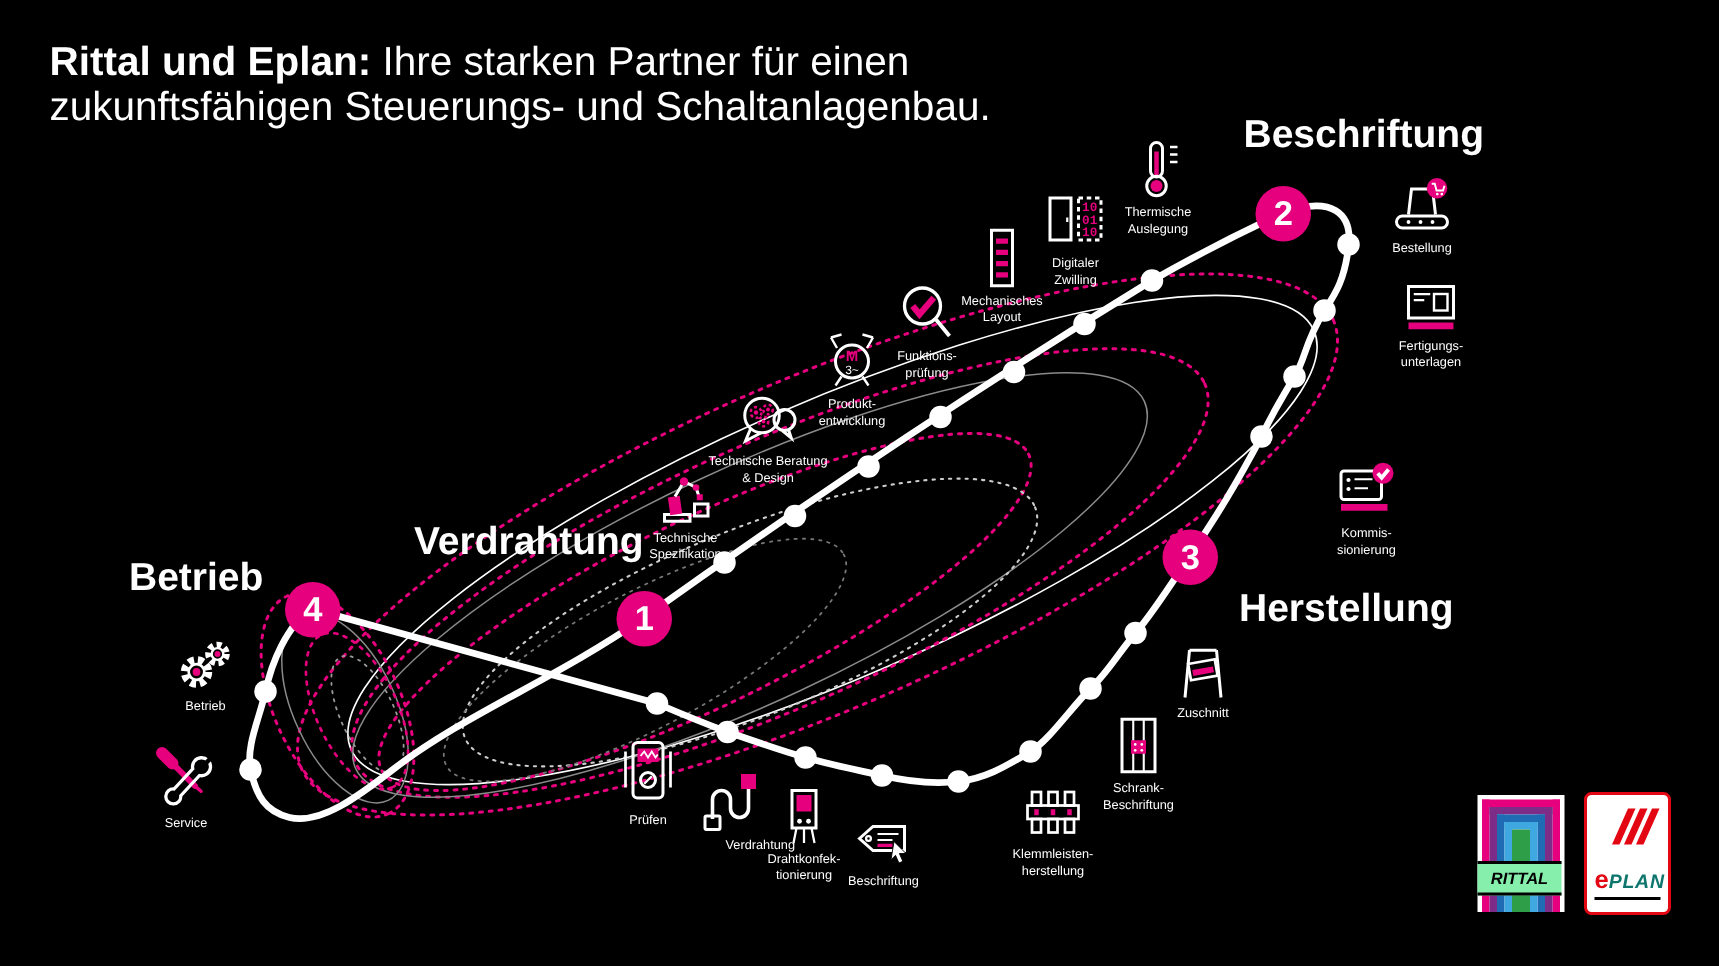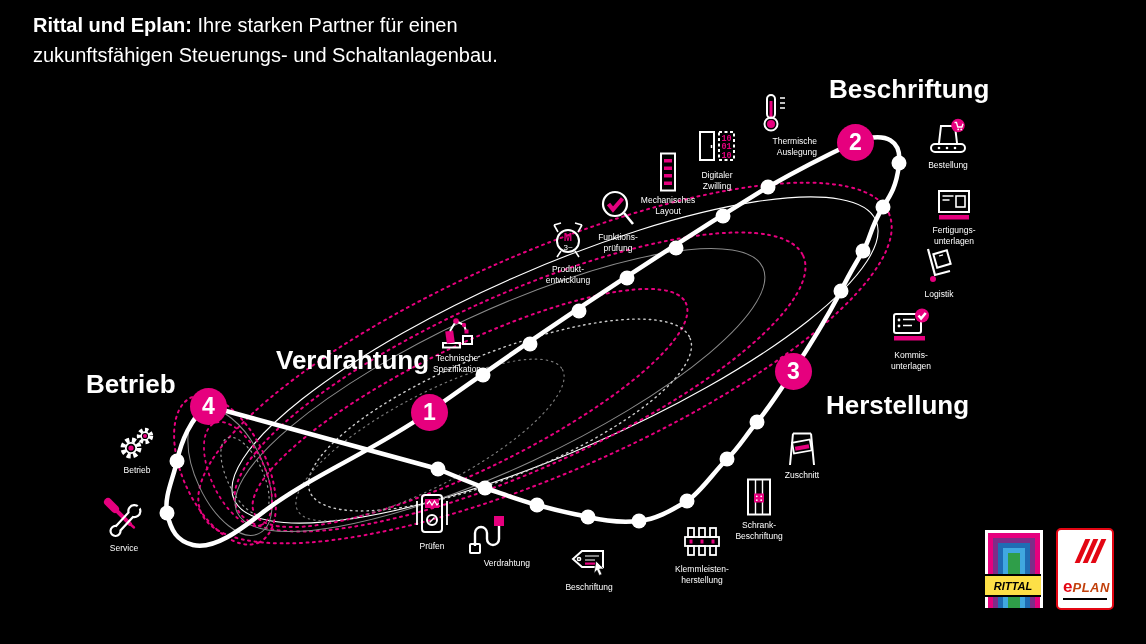--- a/index.html
+++ b/index.html
@@ -1,41 +1,41 @@
 <!DOCTYPE html>
 <html><head>
 <meta charset="utf-8">
 <style>
   html,body{margin:0;padding:0;background:#000;}
   #canvas{position:relative;width:1146px;height:644px;background:#000;overflow:hidden;
           font-family:"Liberation Sans",sans-serif;color:#fff;}
   #loop{position:absolute;left:0;top:0;z-index:1;}
-  #title{position:absolute;left:33px;top:10px;font-size:20px;line-height:30px;z-index:6;}
+  #title{position:absolute;left:33px;top:26px;font-size:27px;line-height:30px;z-index:6;}
   #title .b{font-weight:bold;}
   .heading{position:absolute;font-size:26px;font-weight:bold;white-space:nowrap;z-index:6;}
   .phase-num{position:absolute;width:37px;height:37px;border-radius:50%;background:#e6007e;
              color:#fff;font-size:23px;font-weight:bold;display:flex;align-items:center;
              justify-content:center;z-index:7;}
   .step{position:absolute;transform:translateX(-50%);text-align:center;z-index:5;width:90px;}
   .step svg{display:block;margin:0 auto;}
   .step .lbl{font-size:8.5px;line-height:10.5px;margin-top:3px;white-space:pre-line;color:#fff;}
   
   #rittal-logo{position:absolute;left:985px;top:530px;width:58px;height:78px;background:#fff;z-index:8;}
   .rring{position:absolute;border-style:solid;border-bottom:none;}
-  .rband{position:absolute;left:0;right:2px;top:44px;height:19px;background:#fde047;
+  .rband{position:absolute;left:0;right:2px;top:44px;height:19px;background:#86efac;
          border-top:2.5px solid #000;border-bottom:2.5px solid #000;display:flex;
          align-items:center;justify-content:center;z-index:3;text-align:right;}
   .rband span{font-size:11px;font-weight:bold;font-style:italic;color:#000;letter-spacing:0px;}
   #eplan-logo{position:absolute;left:1056px;top:528px;width:58px;height:82px;background:#fff;
               border:2px solid #e30613;border-radius:5px;z-index:8;box-sizing:border-box;}
   .slash{position:absolute;width:5px;height:24px;background:#e30613;transform:skewX(-24deg);top:9px;}
   .eword{position:absolute;left:0;right:0;bottom:8px;text-align:center;border-bottom:2.5px solid #000;
          padding-bottom:1px;margin:0 5px;}
   .eword .e{color:#e30613;font-weight:bold;font-size:17px;}
-  .eword .p{color:#c2410c;font-weight:bold;font-style:italic;font-size:13px;letter-spacing:0.5px;}
+  .eword .p{color:#0f766e;font-weight:bold;font-style:italic;font-size:13px;letter-spacing:0.5px;}
 </style>
 </head>
 <body>
 
 <div id="canvas">
 
   <svg id="loop" width="1146" height="644" viewBox="0 0 1146 644">
 
     <g fill="none" stroke-linecap="round">
       <ellipse cx="545" cy="363" rx="375" ry="110" transform="rotate(-23.5 545 363)" stroke="#e6007e" stroke-width="2" stroke-dasharray="2 4.5"></ellipse>
@@ -111,20 +111,38 @@
       <path d="M13 19 L19 9 L27 13 L29 19"></path>
       <circle cx="19" cy="9" r="2.8" fill="#e6007e" stroke="none"></circle>
       <circle cx="27" cy="13" r="2.2" fill="#e6007e" stroke="none"></circle>
       <rect x="26" y="24" width="9" height="8"></rect>
       <rect x="27.5" y="17.5" width="4" height="4" fill="#e6007e" stroke="none"></rect>
     </svg>
     <div class="lbl">Technische
 Spezifikation</div>
   </div>
 
+  <div class="step" style="left:512px;top:263px;">
+    <svg width="40" height="36" viewBox="0 0 40 36" fill="none" stroke="#fff" stroke-width="2">
+      <circle cx="16" cy="14" r="11.5"></circle>
+      <path d="M8.5 22.5 L5 31 L15.5 25.5"></path>
+      <circle cx="31" cy="17" r="7"></circle>
+      <path d="M33.5 23 L35.5 29 L29.5 24"></path>
+      <g stroke="#e6007e">
+        <circle cx="12" cy="12" r="3.6" stroke-width="1.7" stroke-dasharray="2 1.8"></circle>
+        <circle cx="20" cy="10" r="3.2" stroke-width="1.7" stroke-dasharray="2 1.8"></circle>
+        <circle cx="17" cy="18" r="3.2" stroke-width="1.7" stroke-dasharray="2 1.8"></circle>
+        <circle cx="12" cy="12" r="1.5" fill="#e6007e" stroke="none"></circle>
+        <circle cx="20" cy="10" r="1.3" fill="#e6007e" stroke="none"></circle>
+        <circle cx="17" cy="18" r="1.3" fill="#e6007e" stroke="none"></circle>
+      </g>
+    </svg>
+    <div class="lbl">Technische Beratung
+&amp; Design</div>
+  </div>
 
   <div class="step" style="left:568px;top:221px;">
     <svg width="40" height="40" viewBox="0 0 40 40" fill="none" stroke="#fff" stroke-width="2">
       <circle cx="20" cy="20" r="11"></circle>
       <path d="M10 11 L6 4 M6 4 L13 2" stroke-width="1.6"></path>
       <path d="M30 11 L34 4 M34 4 L27 2" stroke-width="1.6"></path>
       <path d="M13 30 L9 36 M27 30 L31 36" stroke-width="1.6"></path>
       <text x="20" y="19.5" text-anchor="middle" font-size="10" font-weight="bold" fill="#e6007e" stroke="none">M</text>
       <text x="20" y="28.5" text-anchor="middle" font-size="8" fill="#fff" stroke="none">3~</text>
     </svg>
@@ -164,21 +182,21 @@
       <g fill="#e6007e" stroke="none" font-size="8.5" font-weight="bold" text-anchor="middle" font-family="Liberation Mono, monospace">
         <text x="29.5" y="13.5">10</text>
         <text x="29.5" y="22">01</text>
         <text x="29.5" y="30.5">10</text>
       </g>
     </svg>
     <div class="lbl">Digitaler
 Zwilling</div>
   </div>
 
-  <div class="step" style="left:772px;top:93px;text-align:right;">
+  <div class="step" style="left:772px;top:93px;">
     <svg width="40" height="40" viewBox="0 0 40 40" fill="none" stroke="#fff" stroke-width="2">
       <rect x="15" y="2" width="8" height="23" rx="4"></rect>
       <rect x="17.5" y="8" width="3" height="16" fill="#e6007e" stroke="none"></rect>
       <circle cx="19" cy="31" r="6.5"></circle>
       <circle cx="19" cy="31" r="4" fill="#e6007e" stroke="none"></circle>
       <path d="M28 5 h5 M28 10 h5 M28 15 h5" stroke-width="1.6"></path>
     </svg>
     <div class="lbl">Thermische
 Auslegung</div>
   </div>
@@ -206,44 +224,35 @@
     <svg width="40" height="34" viewBox="0 0 40 34" fill="none" stroke="#fff" stroke-width="2">
       <rect x="5" y="3" width="30" height="21"></rect>
       <path d="M8.5 8 h11 M8.5 12 h7" stroke-width="1.5"></path>
       <rect x="22" y="8" width="9" height="11" stroke-width="1.6"></rect>
       <rect x="5" y="27" width="30" height="4.5" fill="#e6007e" stroke="none"></rect>
     </svg>
     <div class="lbl">Fertigungs-
 unterlagen</div>
   </div>
 
-  <div class="step" style="left:939px;top:246px;">
-    <svg width="40" height="40" viewBox="0 0 40 40" fill="none" stroke="#fff" stroke-width="2">
-      <rect x="16" y="6" width="14" height="14" transform="rotate(-16 23 13)"></rect>
-      <path d="M20 10 l4 -1.2" stroke-width="1.3"></path>
-      <path d="M9 3 L16 29 L31 25" stroke-width="2.2"></path>
-      <circle cx="14" cy="33" r="3" fill="#e6007e" stroke="none"></circle>
-    </svg>
-    <div class="lbl">Logistik</div>
-  </div>
 
   <div class="step" style="left:911px;top:307px;">
     <svg width="40" height="40" viewBox="0 0 40 40" fill="none" stroke="#fff" stroke-width="2">
       <rect x="3" y="7" width="27" height="19" rx="2"></rect>
       <g fill="#fff" stroke="none">
           <circle cx="8" cy="13" r="1.4"></circle>
           <circle cx="8" cy="19" r="1.4"></circle>
         </g>
       <path d="M12 12.5 h12 M12 18.5 h9" stroke-width="1.3"></path>
       <circle cx="31" cy="8.5" r="7" fill="#e6007e" stroke="none"></circle>
       <path d="M27.5 8.5 l2.6 3 l4.6 -5.5" stroke-width="2.6"></path>
       <rect x="3" y="29" width="31" height="4.5" fill="#e6007e" stroke="none"></rect>
     </svg>
     <div class="lbl">Kommis-
-unterlagen</div>
+sionierung</div>
   </div>
 
   <div class="step" style="left:802px;top:431px;">
     <svg width="40" height="36" viewBox="0 0 40 36" fill="none" stroke="#fff" stroke-width="2">
       <path d="M11 2.5 L8 34 M29 2.5 L32 34 M11 2.5 H29"></path>
       <g transform="rotate(-10 20 16)">
         <rect x="11" y="10" width="18" height="11" stroke-width="1.8" fill="#000"></rect>
         <rect x="13" y="14.5" width="14" height="4" fill="#e6007e" stroke="none"></rect>
       </g>
     </svg>
@@ -290,20 +299,33 @@
     <svg width="40" height="40" viewBox="0 0 40 40" fill="none" stroke="#fff" stroke-width="2">
       <path d="M4 20 L13 12 H34 V28 H13 Z"></path>
       <circle cx="10" cy="20" r="1.6" stroke-width="1.5"></circle>
       <path d="M16 17 h14 M16 21 h10" stroke-width="1.2"></path>
       <rect x="16" y="23.5" width="10" height="2.2" fill="#e6007e" stroke="none"></rect>
       <path d="M27 22 l8 8 h-4.4 l2.3 5.2 -2.6 1.2 -2.3 -5.2 -3 3 z" fill="#fff" stroke="#000" stroke-width="0.6"></path>
     </svg>
     <div class="lbl">Beschriftung</div>
   </div>
 
+  <div class="step" style="left:536px;top:524px;">
+    <svg width="40" height="40" viewBox="0 0 40 40" fill="none" stroke="#fff" stroke-width="2">
+      <rect x="12" y="3" width="16" height="25"></rect>
+      <rect x="15" y="6" width="10" height="11" fill="#e6007e" stroke="none"></rect>
+      <g fill="#fff" stroke="none">
+          <circle cx="17" cy="23.5" r="1.6"></circle>
+          <circle cx="23" cy="23.5" r="1.6"></circle>
+        </g>
+      <path d="M15 28 l-2 10 M20 28 v10 M25 28 l2 10" stroke-width="1.5"></path>
+    </svg>
+    <div class="lbl">Drahtkonfek-
+tionierung</div>
+  </div>
 
   <div class="step" style="left:485px;top:511px;text-align:right;">
     <svg width="44" height="44" viewBox="0 0 44 44" fill="none" stroke="#fff" stroke-width="2.4">
       <path d="M12 35 V22 a6 6 0 0 1 12 0 v6 a6 6 0 0 0 12 0 V15"></path>
       <rect x="7" y="33" width="10" height="9" rx="1" stroke-width="2"></rect>
       <rect x="31" y="5" width="10" height="10" fill="#e6007e" stroke="none"></rect>
     </svg>
     <div class="lbl">Verdrahtung</div>
   </div>
 

